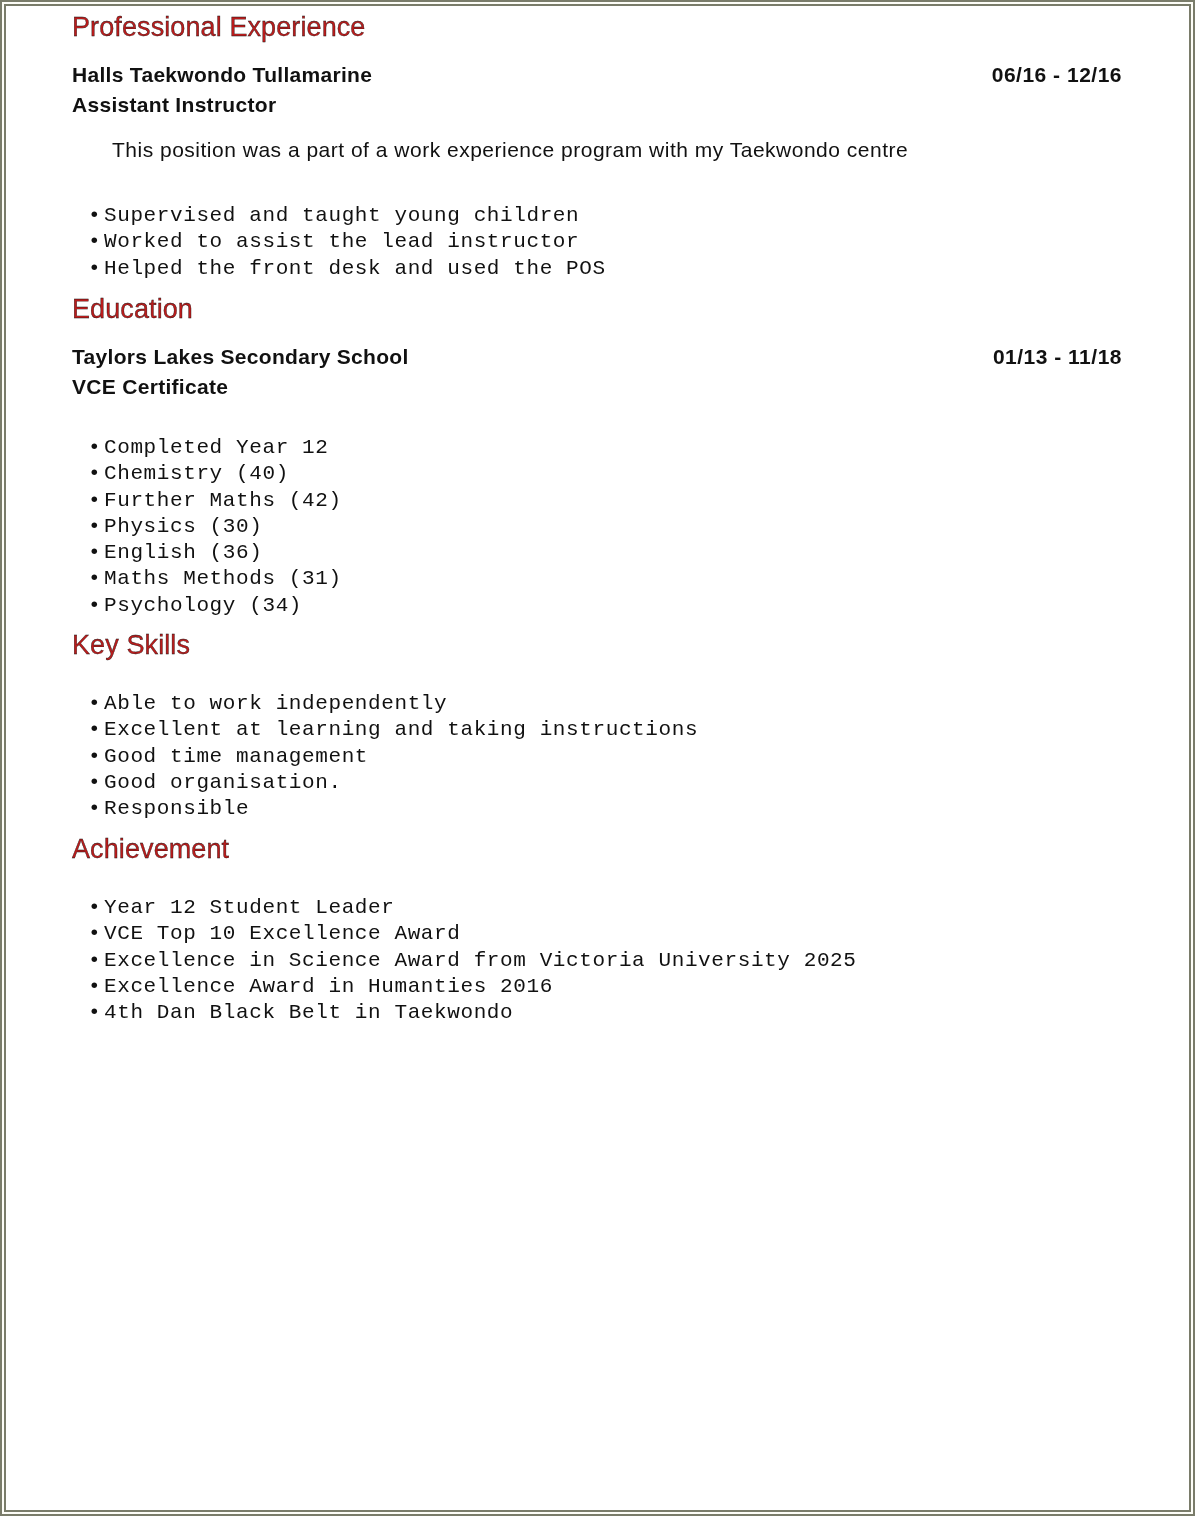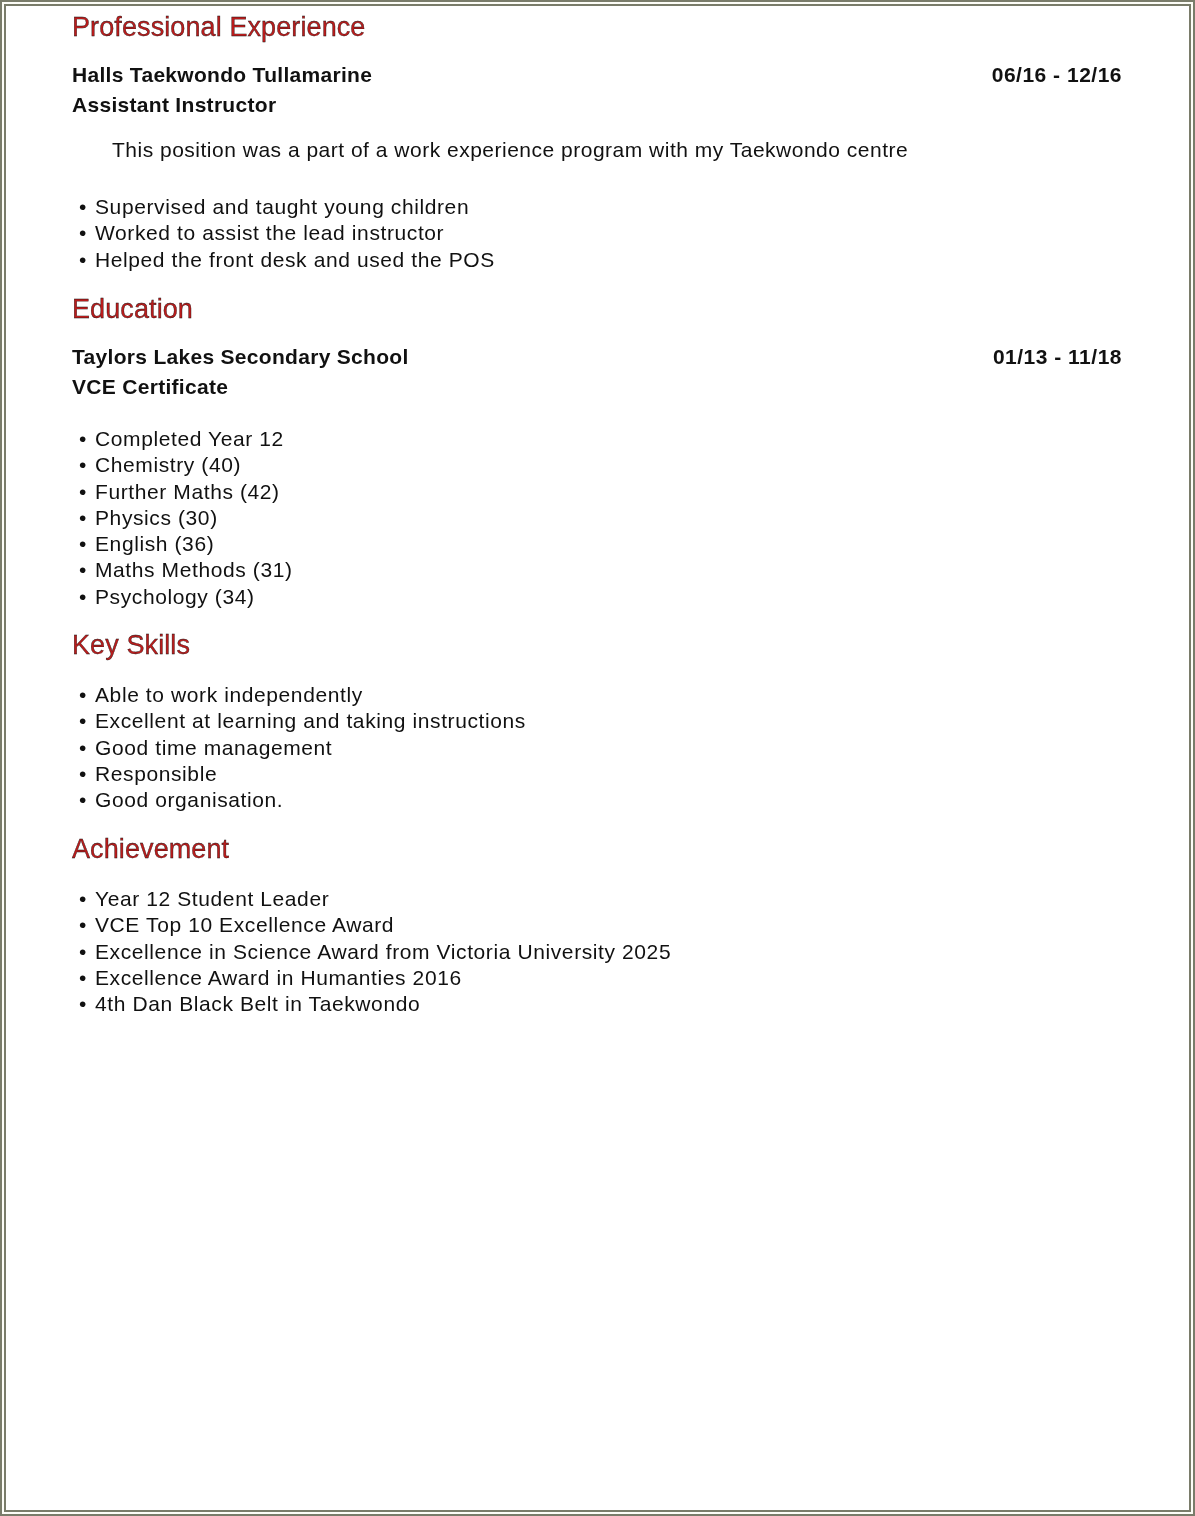--- a/index.html
+++ b/index.html
@@ -21,21 +21,21 @@
       position: absolute; left: 0; font-size: 27px; font-weight: normal;
       letter-spacing: 0.1px; color: #b91c1c; white-space: nowrap;
       -webkit-text-stroke: 0.35px #111;
     }
     .entry-line {
       position: absolute; left: 0; right: 0; font-size: 21px; font-weight: bold;
       white-space: nowrap; letter-spacing: 0.3px;
     }
     .entry-date { position: absolute; right: 0; font-size: 21px; font-weight: bold; letter-spacing: 0.5px; white-space: nowrap; }
     .desc { position: absolute; left: 0; font-size: 21px; letter-spacing: 0.5px; white-space: nowrap; margin-left: 40px; }
-    .bullets { position: absolute; left: 0; margin: 7px; padding: 0; list-style: none; }
+    .bullets { position: absolute; left: 0; margin: 16px; padding: 0; list-style: none; font-family: Liberation Mono, monospace; }
     .bullets li { font-size: 21px; line-height: 26.3px; letter-spacing: 0.6px; white-space: nowrap; }
     .bullets li .dot { display: inline-block; width: 16px; }
   </style>
 </head>
 <body>
 
 <div class="frame-outer"></div>
 <div class="frame-inner"></div>
 
 <div class="page">
@@ -67,22 +67,22 @@
     <li><span class="dot">•</span><span>English (36)</span></li>
     <li><span class="dot">•</span><span>Maths Methods (31)</span></li>
     <li><span class="dot">•</span><span>Psychology (34)</span></li>
   </ul>
 
   <div class="section-title" style="top:630px">Key Skills</div>
   <ul class="bullets" style="top:675px">
     <li><span class="dot">•</span><span>Able to work independently</span></li>
     <li><span class="dot">•</span><span>Excellent at learning and taking instructions</span></li>
     <li><span class="dot">•</span><span>Good time management</span></li>
+    <li><span class="dot">•</span><span>Good organisation.</span></li>
     <li><span class="dot">•</span><span>Responsible</span></li>
-    <li><span class="dot">•</span><span>Good organisation.</span></li>
   </ul>
 
   <div class="section-title" style="top:834px">Achievement</div>
   <ul class="bullets" style="top:879px">
     <li><span class="dot">•</span><span>Year 12 Student Leader</span></li>
     <li><span class="dot">•</span><span>VCE Top 10 Excellence Award</span></li>
     <li><span class="dot">•</span><span>Excellence in Science Award from Victoria University 2025</span></li>
     <li><span class="dot">•</span><span>Excellence Award in Humanties 2016</span></li>
     <li><span class="dot">•</span><span>4th Dan Black Belt in Taekwondo</span></li>
   </ul>

